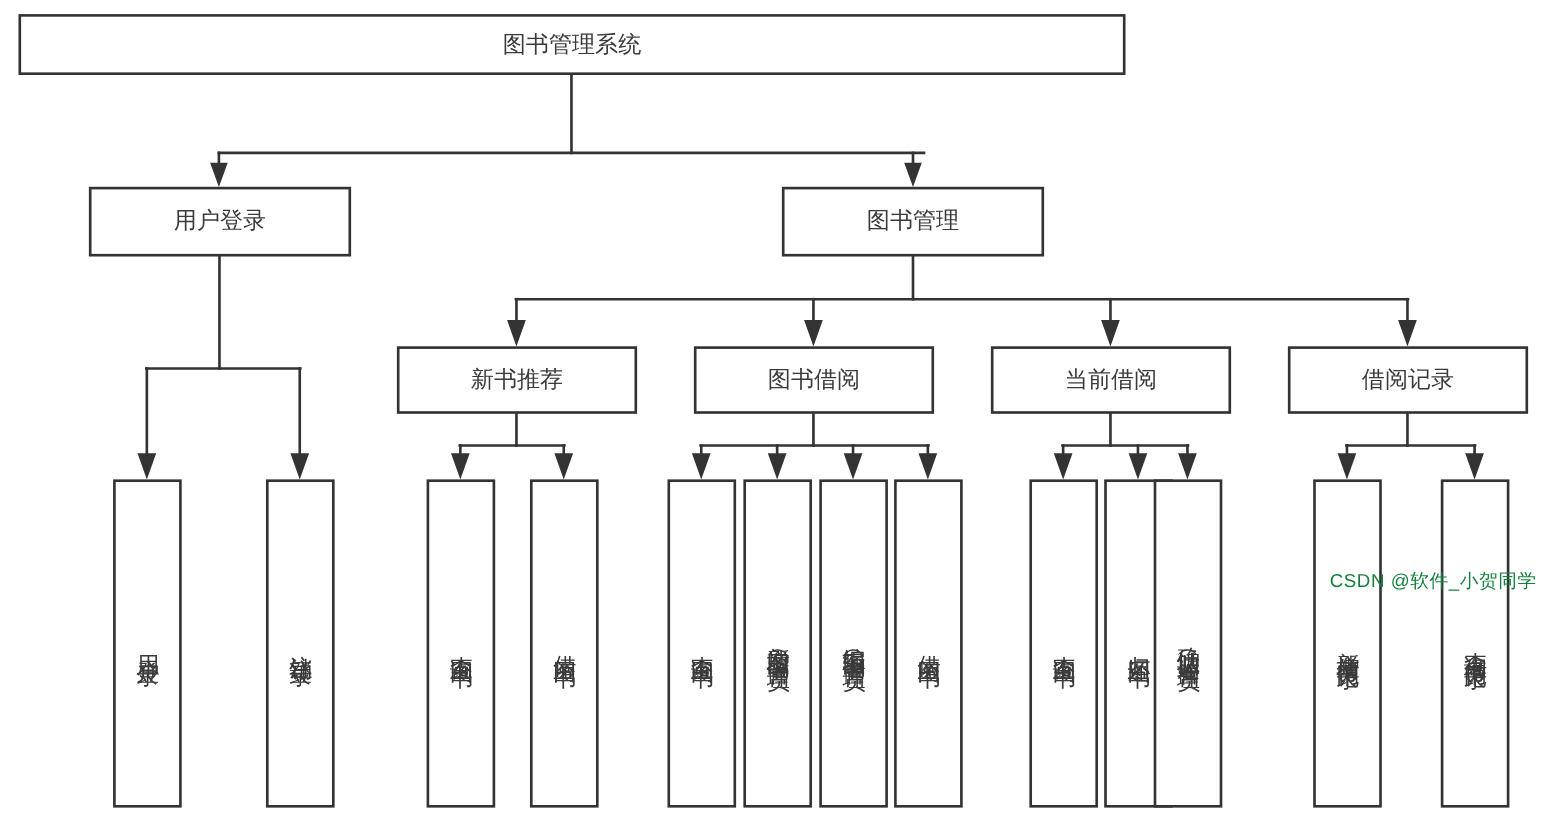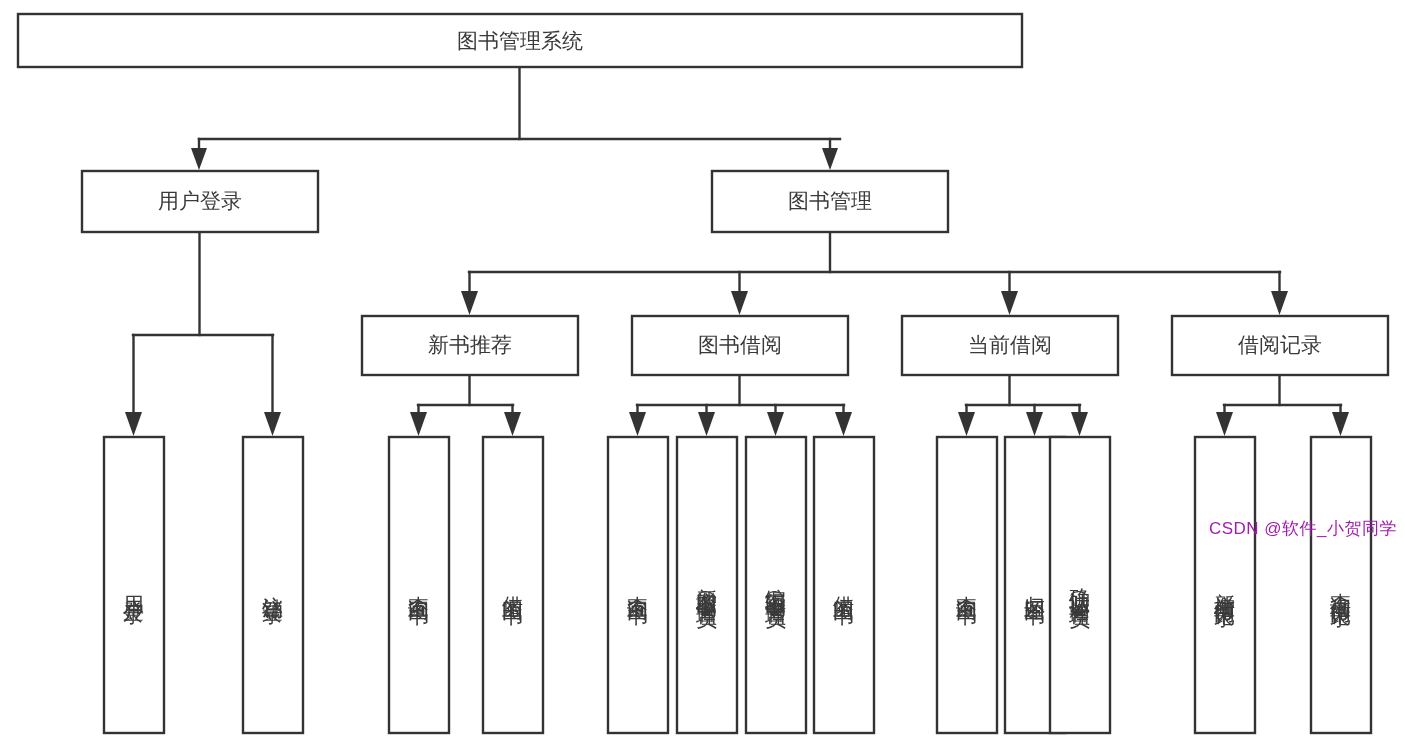--- a/index.html
+++ b/index.html
@@ -56,21 +56,21 @@
     text-orientation: upright;
     text-anchor: middle;
     letter-spacing: 3px;
   }
   .watermark {
     position: absolute;
     right: 8px;
     bottom: 6px;
     font-family: "Liberation Sans", "DejaVu Sans", sans-serif;
     font-size: 17px;
-    color: #a21caf;
+    color: #15803d;
     white-space: nowrap;
     letter-spacing: 0.5px;
     user-select: none;
   }
 </style>
 </head>
 <body>
 
 <div id="diagram-root">
 

